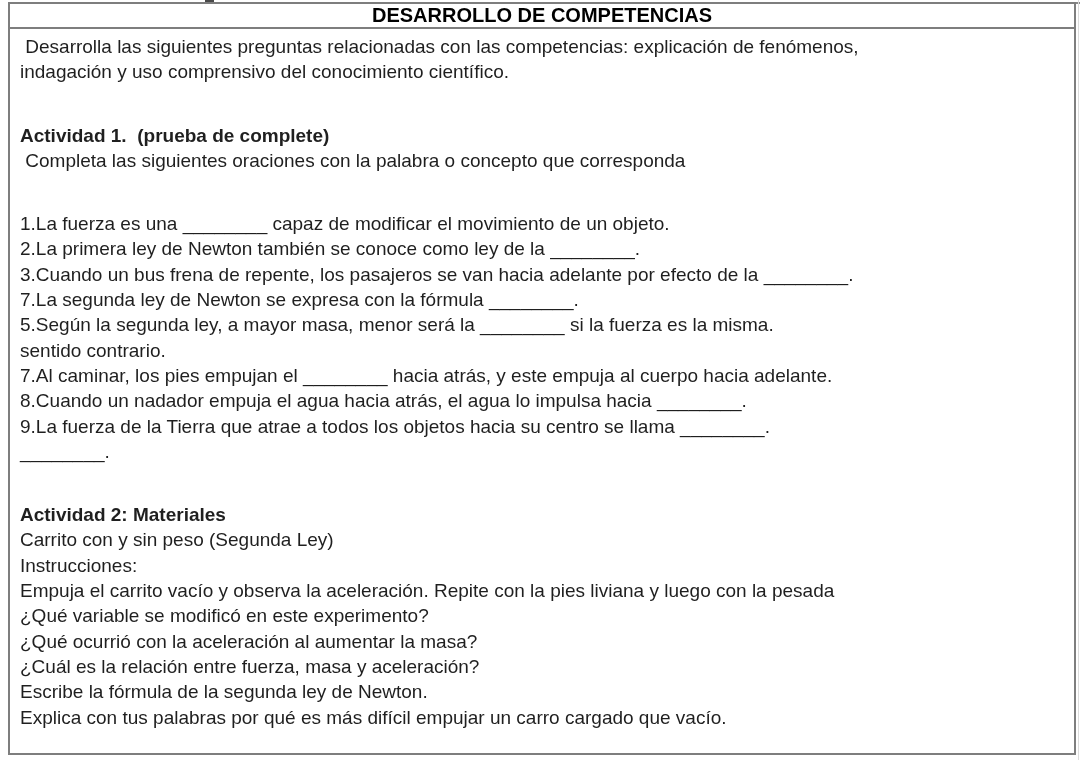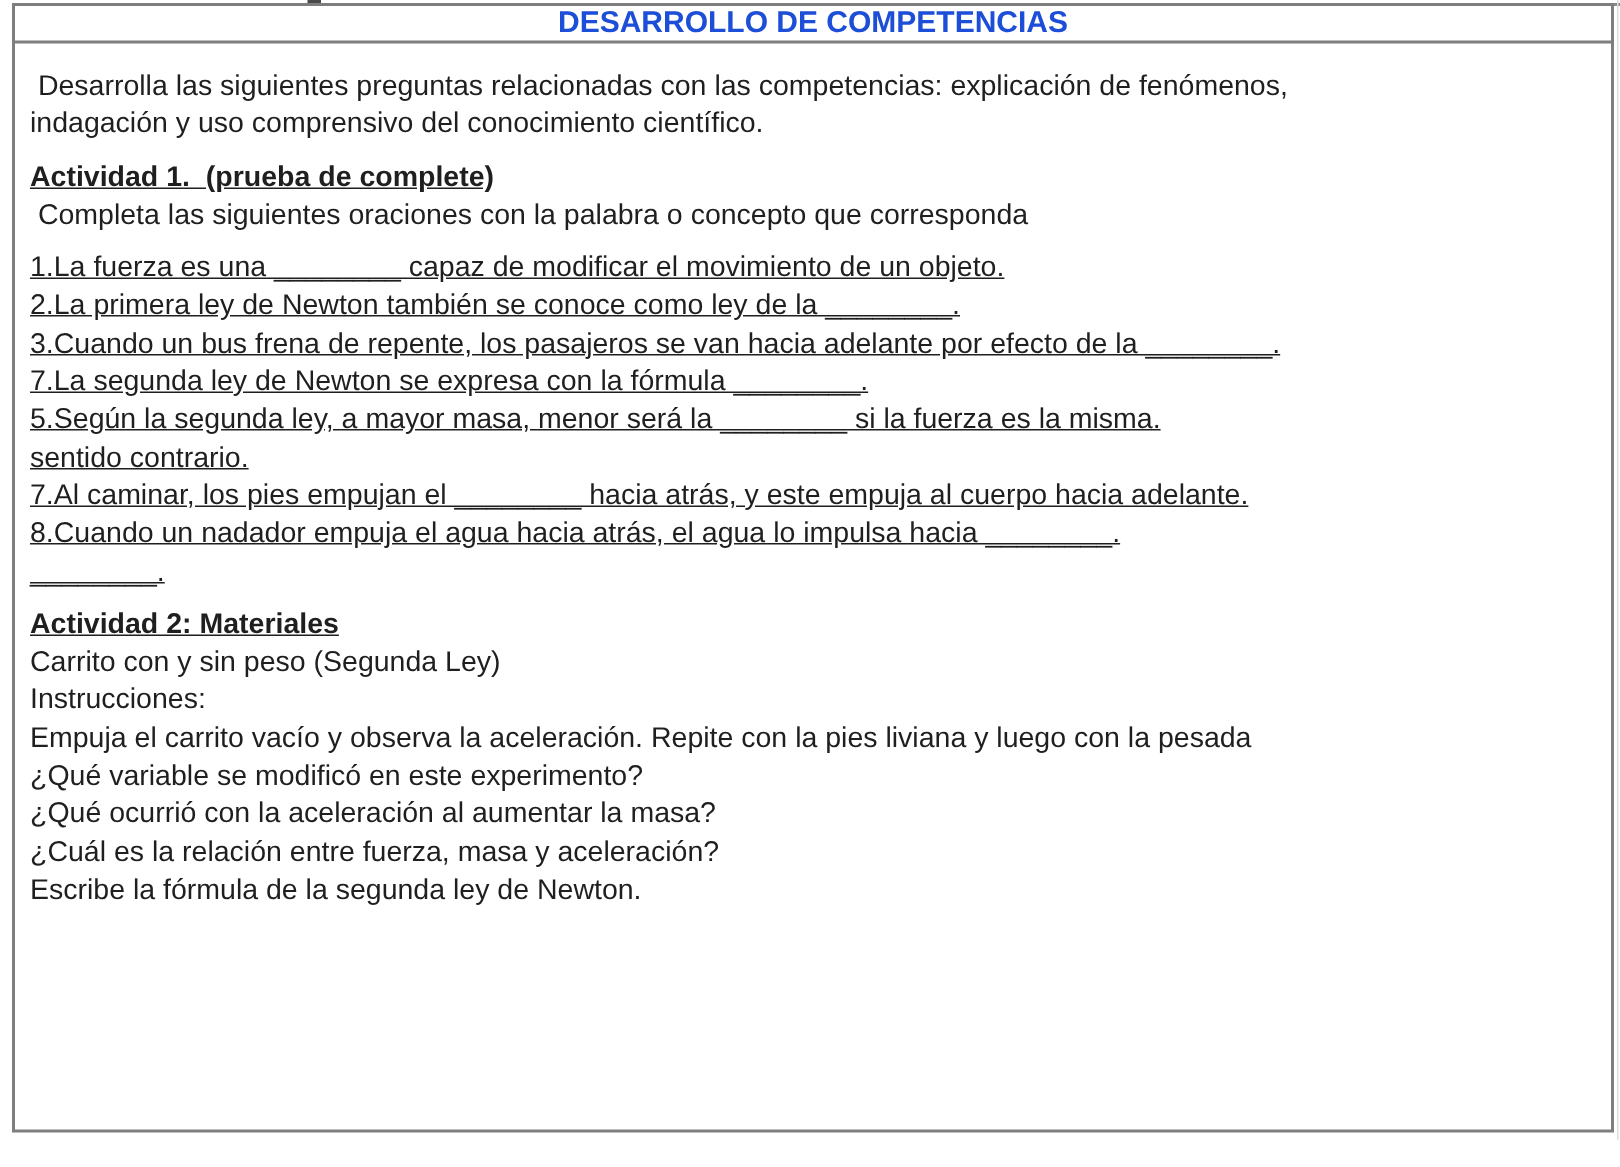--- a/index.html
+++ b/index.html
@@ -26,36 +26,35 @@
     background: #ffffff;
     overflow: hidden;
   }
   .title-row {
     height: 23px;
     line-height: 23px;
     border-bottom: 2px solid #7e7e7e;
     text-align: center;
     font-weight: bold;
     font-size: 20px;
-    color: #1d4ed8;
+    color: #000000;
   }
   .cell-body {
-    padding: 16px 8px 0 10px;
+    padding: 5px 8px 0 10px;
     font-size: 19px;
     line-height: 25.3px;
   }
   .ln {
     white-space: pre;
   }
   .bold {
     font-weight: bold;
   }
   .gap-above {
-    margin-top: 10px;
-    text-decoration: underline;
+    margin-top: 38px;
   }
   
   .fragment {
     position: absolute;
     left: 205px;
     top: 0;
     width: 9px;
     height: 2px;
     background: #4a4a4a;
   }
@@ -98,29 +97,31 @@
 
     <div class="gap-above">
       <div class="ln">1.La fuerza es una ________ capaz de modificar el movimiento de un objeto.</div>
       <div class="ln">2.La primera ley de Newton también se conoce como ley de la ________.</div>
       <div class="ln">3.Cuando un bus frena de repente, los pasajeros se van hacia adelante por efecto de la ________.</div>
       <div class="ln">7.La segunda ley de Newton se expresa con la fórmula ________.</div>
       <div class="ln">5.Según la segunda ley, a mayor masa, menor será la ________ si la fuerza es la misma.</div>
       <div class="ln">sentido contrario.</div>
       <div class="ln">7.Al caminar, los pies empujan el ________ hacia atrás, y este empuja al cuerpo hacia adelante.</div>
       <div class="ln">8.Cuando un nadador empuja el agua hacia atrás, el agua lo impulsa hacia ________.</div>
+      <div class="ln">9.La fuerza de la Tierra que atrae a todos los objetos hacia su centro se llama ________.</div>
       <div class="ln">________.</div>
     </div>
 
     <div class="ln bold gap-above">Actividad 2: Materiales</div>
 
     <div>
       <div class="ln">Carrito con y sin peso (Segunda Ley)</div>
       <div class="ln">Instrucciones:</div>
       <div class="ln">Empuja el carrito vacío y observa la aceleración. Repite con la pies liviana y luego con la pesada</div>
       <div class="ln">¿Qué variable se modificó en este experimento?</div>
       <div class="ln">¿Qué ocurrió con la aceleración al aumentar la masa?</div>
       <div class="ln">¿Cuál es la relación entre fuerza, masa y aceleración?</div>
       <div class="ln">Escribe la fórmula de la segunda ley de Newton.</div>
+      <div class="ln">Explica con tus palabras por qué es más difícil empujar un carro cargado que vacío.</div>
     </div>
 
   </div>
 </div>
 
 </body></html>

